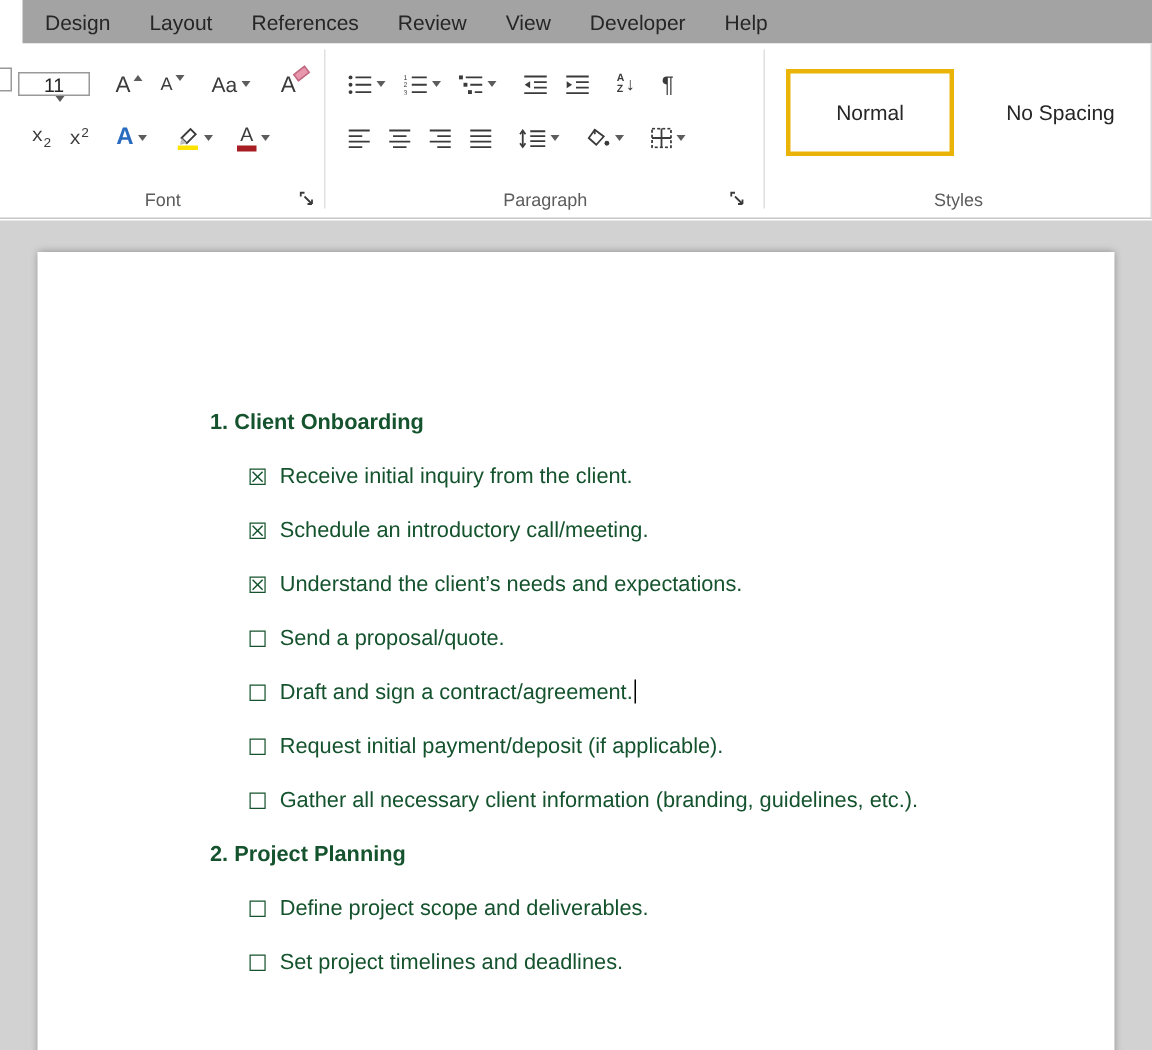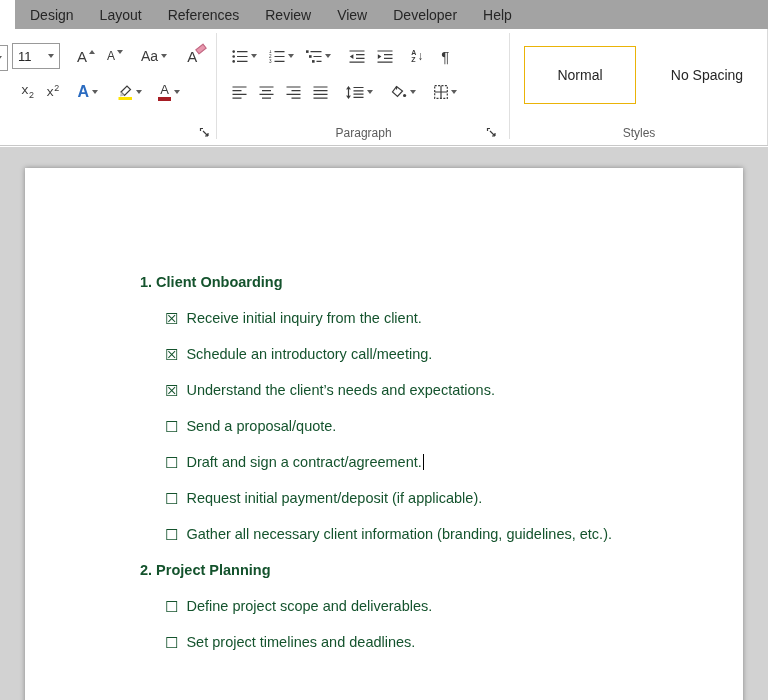--- a/index.html
+++ b/index.html
@@ -32,22 +32,22 @@
   .rbtn { display:flex; align-items:center; justify-content:center; height:26px;
           padding:0 3px; color:#3b3b3b; cursor:default; }
   .dd { width:0; height:0; border-left:3px solid transparent; border-right:3px solid transparent;
         border-top:4px solid #5c5c5c; margin-left:3px; }
   .caret-up { width:0; height:0; border-left:3px solid transparent; border-right:3px solid transparent;
               border-bottom:4px solid #5c5c5c; }
   .caret-down { width:0; height:0; border-left:3px solid transparent; border-right:3px solid transparent;
                 border-top:4px solid #5c5c5c; }
 
   
-  .combo { border:1px solid #999; background:#fff; height:26px; display:flex; align-items:center;
-           padding:0 5px; font-size:13px; color:#262626; }
+  .combo { border:1px solid #999; background:#fff; height:16px; display:flex; align-items:center;
+           padding:0 5px; font-size:13px; color:#262626;flex-direction:column; }
   .combo .dd { margin-left:8px; }
   .combo-fontname { position:absolute; left:-52px; top:16px; width:60px; }
   .combo-size { margin-left:12px; width:48px; justify-content:space-between; }
   .letter { font-size:15px; line-height:1; }
   .carets { display:flex; flex-direction:column; row-gap:1px; margin:-8px 0 0 2px; }
   .btn-growfont { margin-left:14px; }
   .btn-shrinkfont { margin-left:6px; }
   .btn-case { margin-left:12px; font-size:14px; }
   .btn-clearfmt { margin-left:14px; position:relative; }
   .eraser { position:absolute; right:-6px; top:3px; width:10px; height:6px; background:#e897ad;
@@ -71,21 +71,21 @@
   .gap-s { margin-left:6px; } .gap-m { margin-left:12px; }
   .sorticon { display:flex; align-items:center; line-height:1; }
   .sorticon .az { display:flex; flex-direction:column; font-size:7px; font-weight:bold; row-gap:0; }
   .sorticon .arrow { font-size:12px; margin-left:1px; }
   .pilcrow { font-size:15px; color:#3b3b3b; }
 
   
   .styles-gallery { display:flex; padding:17px 0 0 14px; }
   .style-box { height:58px; display:flex; align-items:center; justify-content:center;
                background:#fff; font-size:14px; color:#262626; cursor:default; }
-  .style-normal { width:112px; border:1px solid #eab308; margin-right:10px; }
+  .style-normal { width:112px; border:3px solid #eab308; margin-right:10px; }
   .style-nospacing { width:122px; }
   .styles-right-edge { position:absolute; top:0; bottom:0; right:0; width:1px; background:#d9d9d9; }
 
   
   .docarea { position:absolute; top:147px; left:0; right:0; bottom:0; background:#d2d2d2; }
   .page { position:absolute; left:25px; right:25px; top:21px; bottom:-10px; background:#fff;
           box-shadow:0 0 5px rgba(0,0,0,0.35); }
   .page-content { padding:96px 40px 0 115px; font-size:14.5px; color:#14532d; }
   .doc-heading { font-weight:bold; line-height:36px; }
   .doc-item { line-height:36px; padding-left:25px; white-space:nowrap; }
@@ -172,20 +172,21 @@
           </span>
           <span class="dd"></span>
         </div>
       </div>
       <div class="launcher" style="right:6px;">
         <svg width="11" height="11" viewBox="0 0 11 11">
           <path class="stk" d="M1.5 4 V1.5 H4"></path>
           <path class="stk" d="M4 4 L9 9 M9 9 V6 M9 9 H6"></path>
         </svg>
       </div>
+      <div class="rgroup-label">Font</div>
       <div class="rgroup-divider"></div>
     </div>
 
     <div class="rgroup rgroup-paragraph">
       <div class="rrow rrow1">
         <div class="rbtn">
           <svg class="icon" width="16" height="13" viewBox="0 0 16 13">
             <circle class="fil" cx="1.7" cy="1.6" r="1.3"></circle>
               <circle class="fil" cx="1.7" cy="6.5" r="1.3"></circle>
               <circle class="fil" cx="1.7" cy="11.4" r="1.3"></circle>

